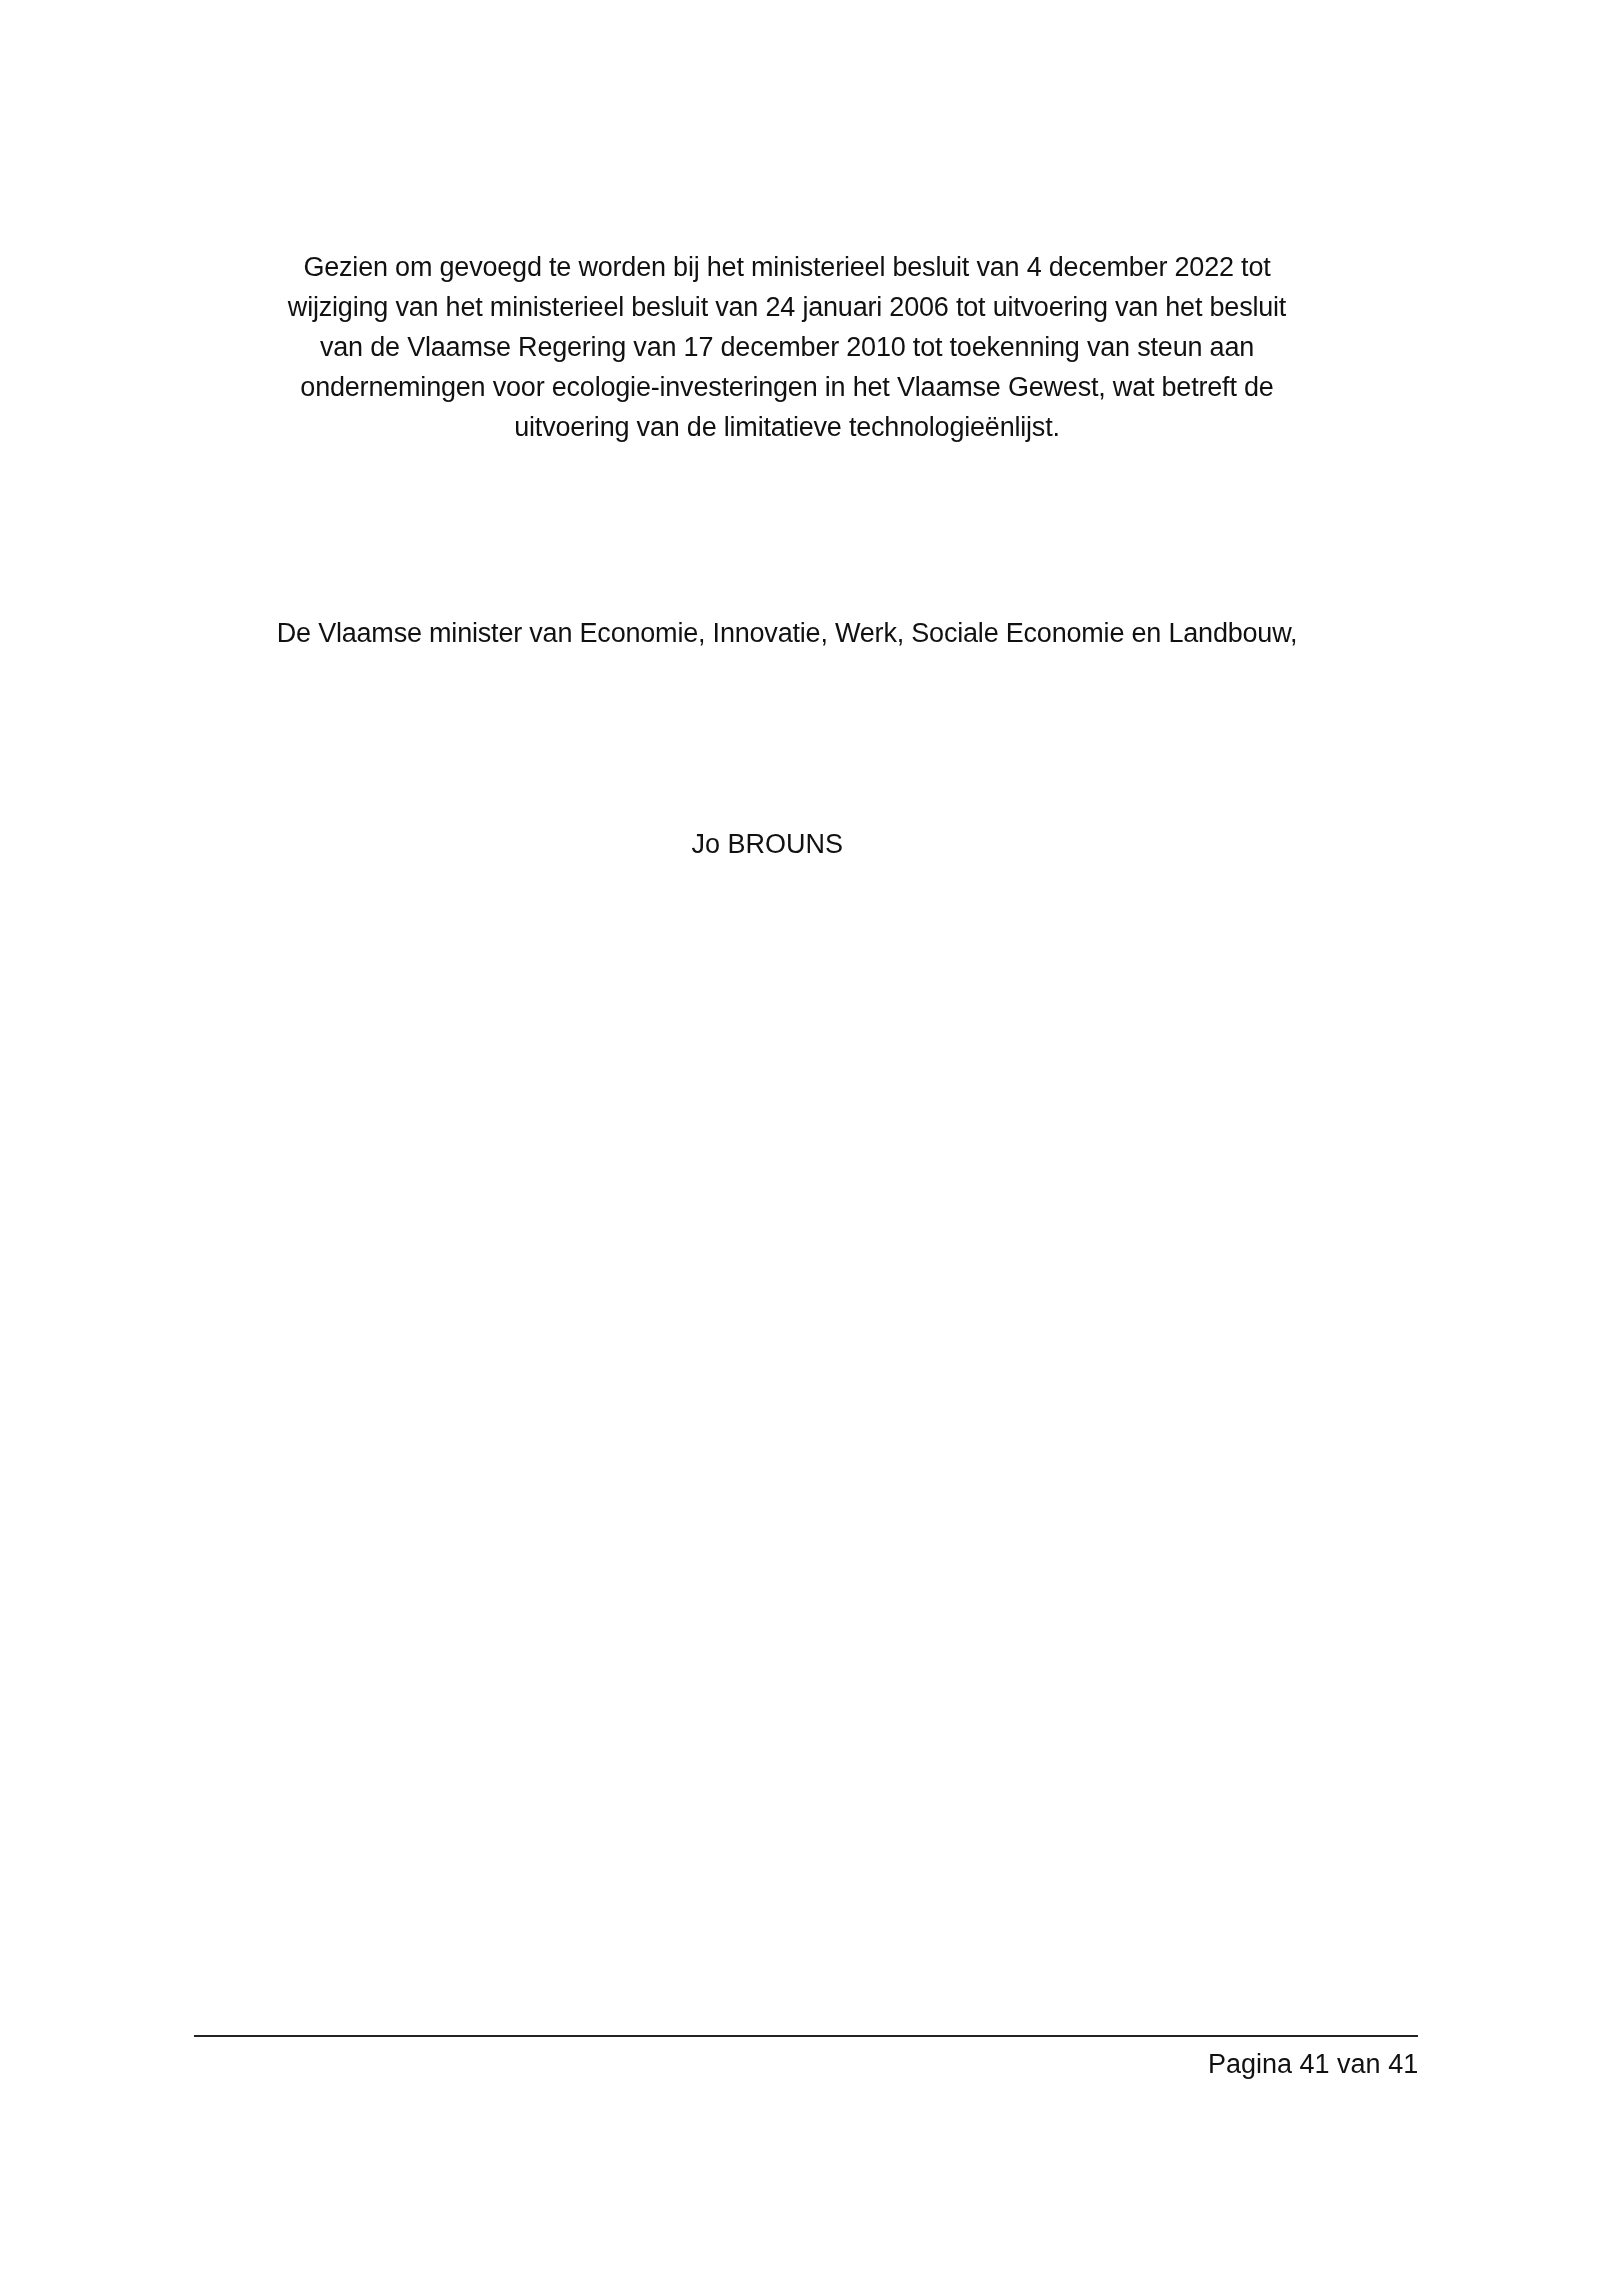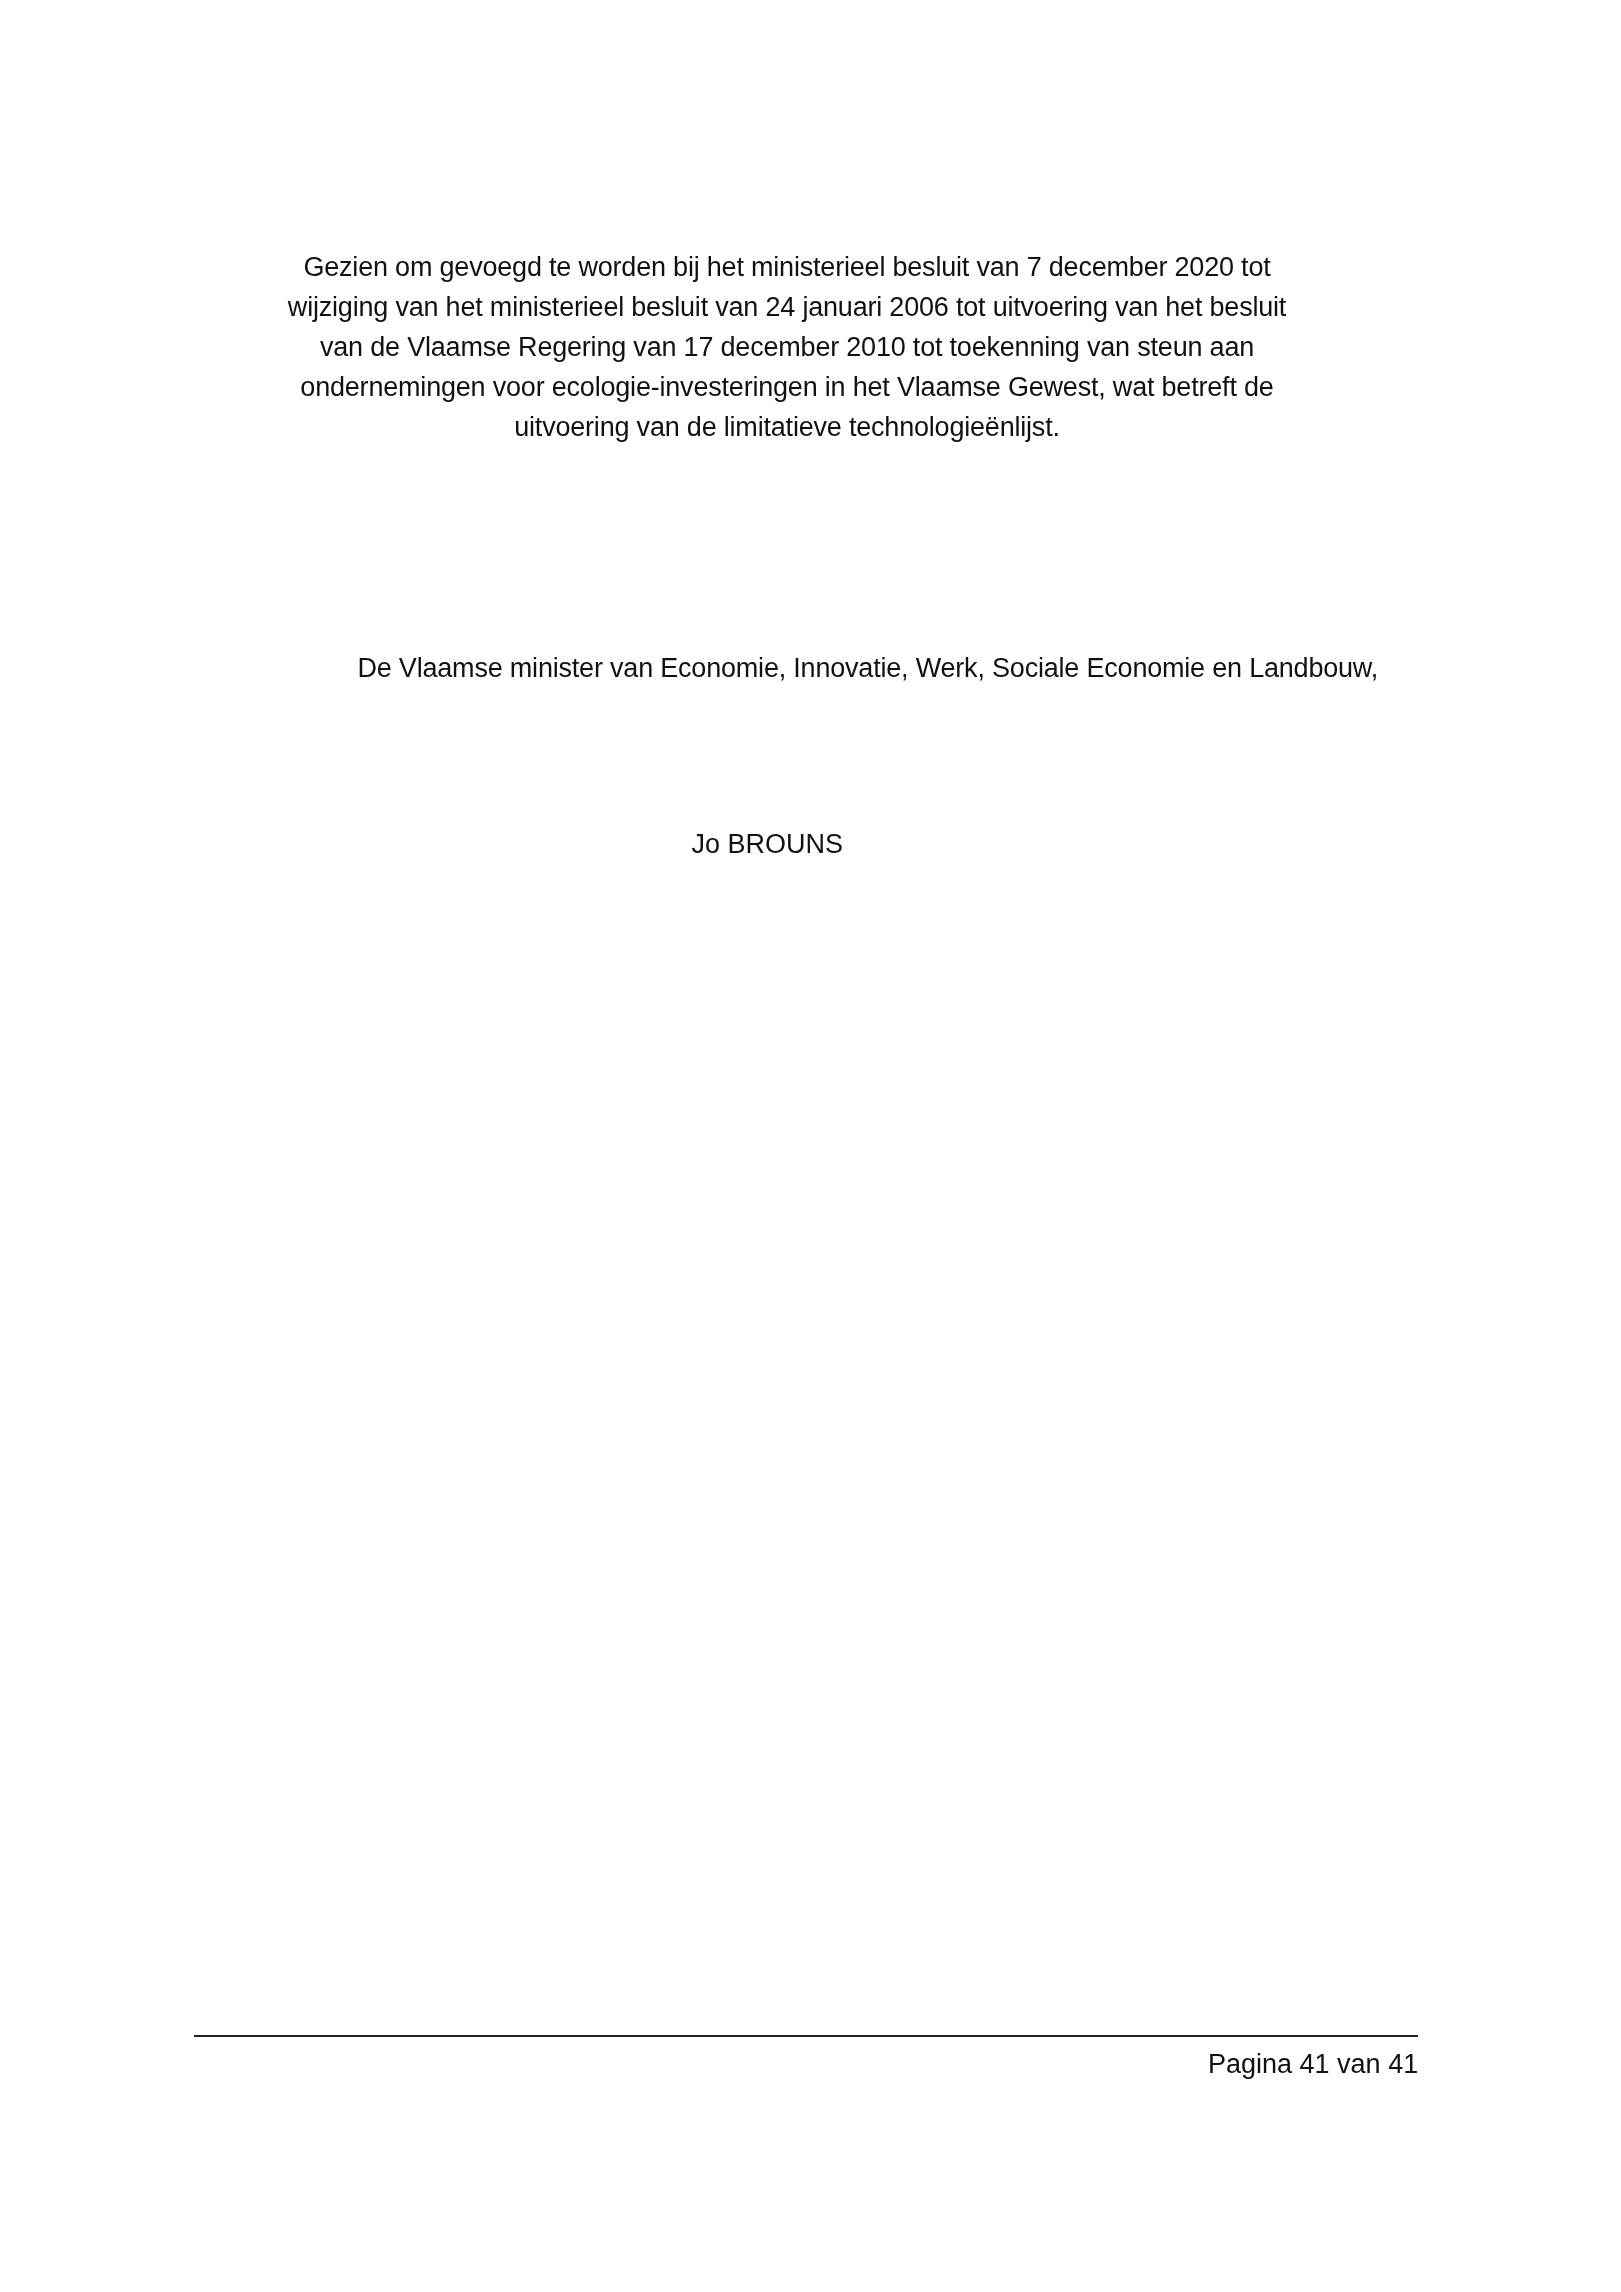--- a/index.html
+++ b/index.html
@@ -30,22 +30,22 @@
       font-size: 27px;
       line-height: 40px;
       letter-spacing: -0.2px;
       margin: 0;
     }
     .intro span { display: block; white-space: nowrap; }
     .minister {
       position: absolute;
       left: 196px;
       width: 1182px;
-      top: 649px;
-      text-align: right;
+      top: 614px;
+      text-align: center;
       font-size: 27px;
       line-height: 39px;
       letter-spacing: -0.2px;
       white-space: nowrap;
       margin: 0;
     }
     .signature {
       position: absolute;
       left: 647px;
       width: 196px;
@@ -75,21 +75,21 @@
       white-space: nowrap;
       margin: 0;
     }
   </style>
 </head>
 <body>
 
 <div class="page">
 
   <p class="intro">
-    <span>Gezien om gevoegd te worden bij het ministerieel besluit van 7 december 2020 tot</span>
+    <span>Gezien om gevoegd te worden bij het ministerieel besluit van 4 december 2022 tot</span>
     <span>wijziging van het ministerieel besluit van 24 januari 2006 tot uitvoering van het besluit</span>
     <span>van de Vlaamse Regering van 17 december 2010 tot toekenning van steun aan</span>
     <span>ondernemingen voor ecologie-investeringen in het Vlaamse Gewest, wat betreft de</span>
     <span>uitvoering van de limitatieve technologieënlijst.</span>
   </p>
 
   <p class="minister">De Vlaamse minister van Economie, Innovatie, Werk, Sociale Economie en Landbouw,</p>
 
   <p class="signature">Jo BROUNS</p>
 

